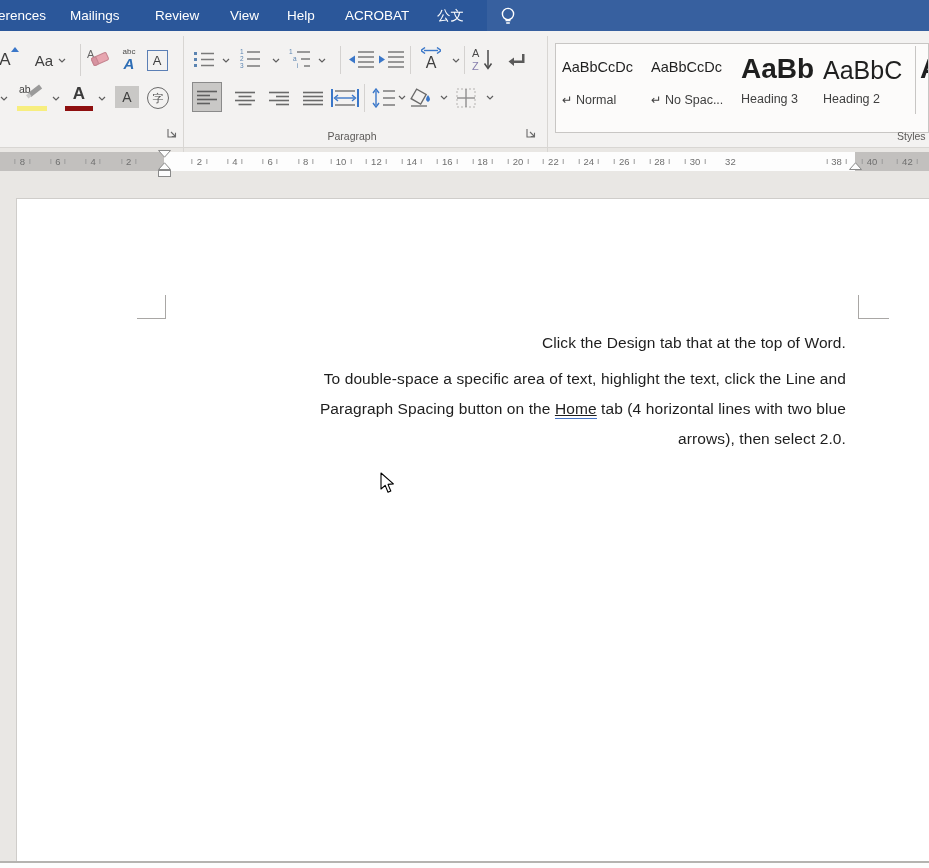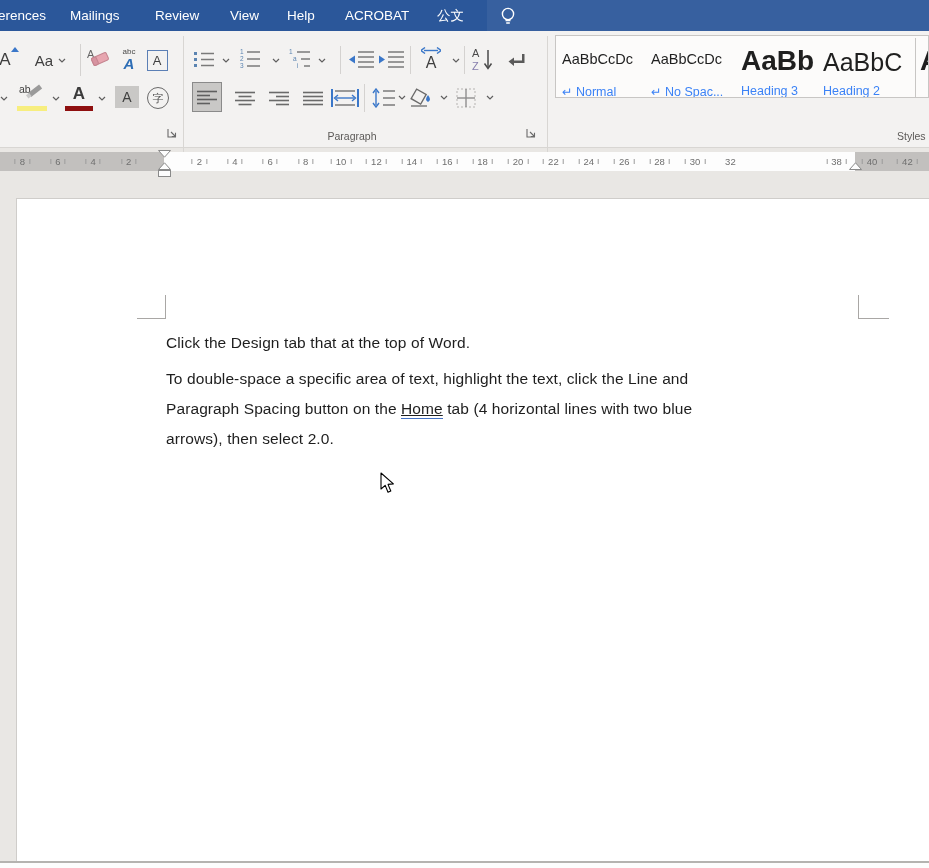--- a/index.html
+++ b/index.html
@@ -25,42 +25,42 @@
   .letterA{font-size:16px;color:#3f3f3f;}
   .tri-up{width:0;height:0;border-left:4px solid transparent;border-right:4px solid transparent;border-bottom:5px solid #3a77c9;position:absolute;}
   .colorbar{position:absolute;left:1px;right:1px;bottom:0;height:5px;}
   .boxedA{width:21px;height:21px;border:1.5px solid #5b7fb5;display:flex;align-items:center;justify-content:center;font-size:13px;color:#3f3f3f;box-sizing:border-box;}
   .circleZi{width:20px;height:20px;border:1px solid #6a6a6a;border-radius:50%;display:flex;align-items:center;justify-content:center;font-size:11px;color:#4a4a4a;}
   .shadeA{width:24px;height:22px;background:#c9c8c6;display:flex;align-items:center;justify-content:center;font-size:14px;color:#3f3f3f;}
 
   .align-sel{position:absolute;left:192px;top:51px;width:30px;height:30px;background:#c9c8c6;border:1px solid #8a8a8a;box-sizing:border-box;display:flex;align-items:center;justify-content:center;}
 
   
-  .gallery{position:absolute;left:555px;top:4px;width:374px;height:63px;background:#fcfbfa;border:1px solid #c8c6c4;box-sizing:border-box;overflow:hidden;}
+  .gallery{position:absolute;left:555px;top:12px;width:374px;height:90px;background:#fcfbfa;border:1px solid #c8c6c4;box-sizing:border-box;overflow:hidden;}
   .gitem{position:absolute;top:0;height:72px;cursor:default;}
   .gprev{position:absolute;left:0;right:0;white-space:nowrap;overflow:hidden;color:#1f1f1f;}
-  .gname{position:absolute;left:0;right:0;top:48px;font-size:12.5px;color:#3b82f6;white-space:nowrap;overflow:hidden;}
+  .gname{position:absolute;left:0;right:0;top:48px;font-size:12.5px;color:#404040;white-space:nowrap;overflow:hidden;}
   .gdiv{position:absolute;left:359px;top:2px;width:1px;height:68px;background:#c8c6c4;}
 
   
   .ruler{position:absolute;left:0;top:150px;width:929px;height:27px;}
   .rml{position:absolute;left:0;top:2px;width:164px;height:19px;background:#c2c0be;}
   .rwhite{position:absolute;left:164px;top:2px;width:691px;height:19px;background:#fdfdfd;}
   .rmr{position:absolute;left:855px;top:2px;width:74px;height:19px;background:#c2c0be;}
   .rnum{position:absolute;top:2px;height:19px;display:flex;align-items:center;gap:4px;transform:translateX(-50%);}
   .rnum span{font-size:9.5px;color:#6f6f6f;}
   .rtick{width:1px;height:5px;background:#9b9b9b;}
 
   
   .page{position:absolute;left:16px;top:198px;width:913px;height:664px;background:#fff;border-left:1px solid #cfcdca;border-top:1px solid #cfcdca;box-sizing:border-box;}
   .crop-left{position:absolute;left:137px;top:295px;width:28px;height:23px;border-right:1px solid #a9a7a5;border-bottom:1px solid #a9a7a5;}
   .crop-right{position:absolute;left:858px;top:295px;width:30px;height:23px;border-left:1px solid #a9a7a5;border-bottom:1px solid #a9a7a5;}
   #doc-text{position:absolute;left:166px;top:328px;width:680px;font-size:15.5px;color:#1e1e1e;letter-spacing:.1px;}
   .para{margin-bottom:6px;}
-  .dline{height:30px;line-height:30px;white-space:nowrap;}
+  .dline{height:30px;line-height:30px;white-space:nowrap;text-align:right;}
   .home-link{position:relative;text-decoration:underline;}
   .home-link::after{content:"";position:absolute;left:0;right:0;bottom:-1.5px;border-bottom:1.5px solid #4472c4;}
   .bottom-line{position:absolute;left:0;top:861px;width:929px;height:2px;background:#b5b3b0;}
   .bottom-strip{position:absolute;left:0;top:863px;width:929px;height:5px;background:#fdfdfd;}
 </style>
 </head>
 <body>
 
 <div class="screen">
 

